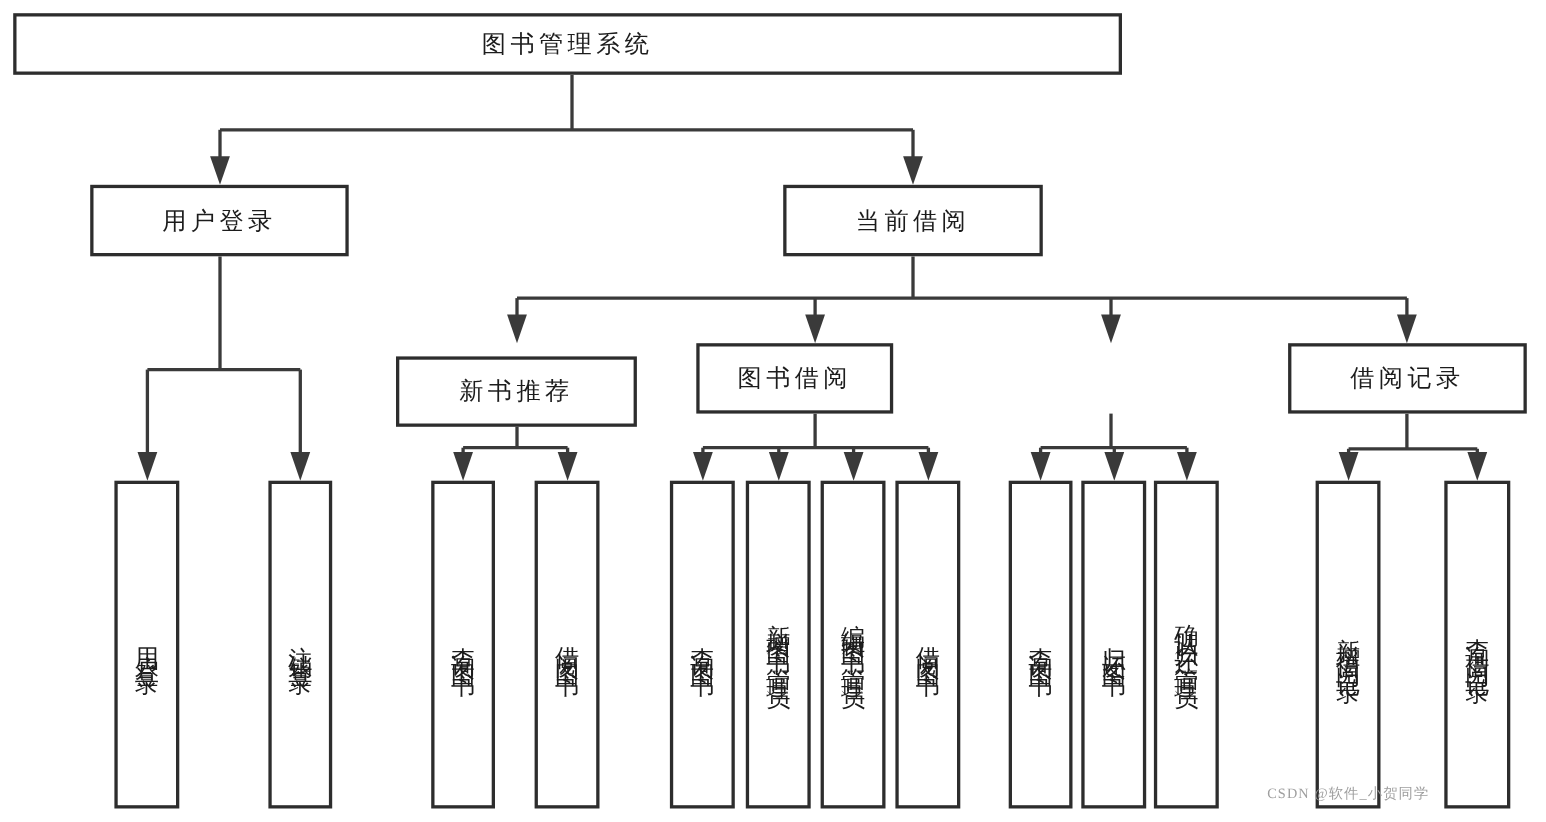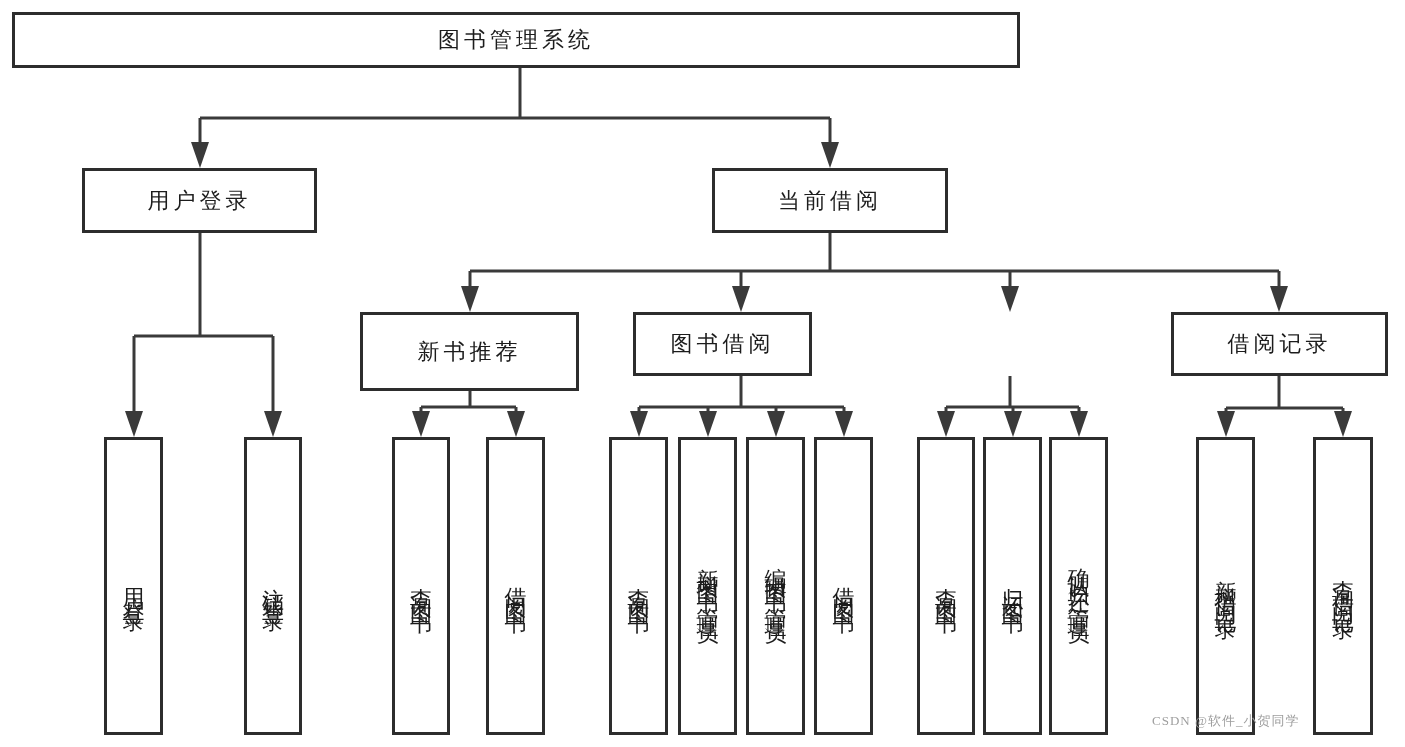--- a/index.html
+++ b/index.html
@@ -81,21 +81,21 @@
       <polygon points="1217,411 1235,411 1226,437" fill="#3a3a3a"></polygon>
       <line x1="1343" y1="408" x2="1343" y2="421" stroke="#3a3a3a" stroke-width="3"></line>
       <polygon points="1334,411 1352,411 1343,437" fill="#3a3a3a"></polygon>
     </svg>
 
   <div class="node hnode" style="left:12px;top:12px;width:1008px;height:56px">图书管理系统</div>
 
   <div class="node hnode" style="left:82px;top:168px;width:235px;height:65px">用户登录</div>
   <div class="node hnode" style="left:712px;top:168px;width:236px;height:65px">当前借阅</div>
 
-  <div class="node hnode" style="left:360px;top:312px;width:219px;height:79px">新书推荐</div>
+  <div class="node hnode" style="left:360px;top:324px;width:219px;height:64px">新书推荐</div>
   <div class="node hnode" style="left:633px;top:312px;width:179px;height:64px">图书借阅</div>
   <div class="node hnode" style="left:1171px;top:312px;width:217px;height:64px">借阅记录</div>
 
   <div class="node vnode" style="left:104px;top:437px;width:59px;height:298px">
     <span class="vtext">用户登录</span>
   </div>
   <div class="node vnode" style="left:244px;top:437px;width:58px;height:298px">
     <span class="vtext">注销登录</span>
   </div>
 

